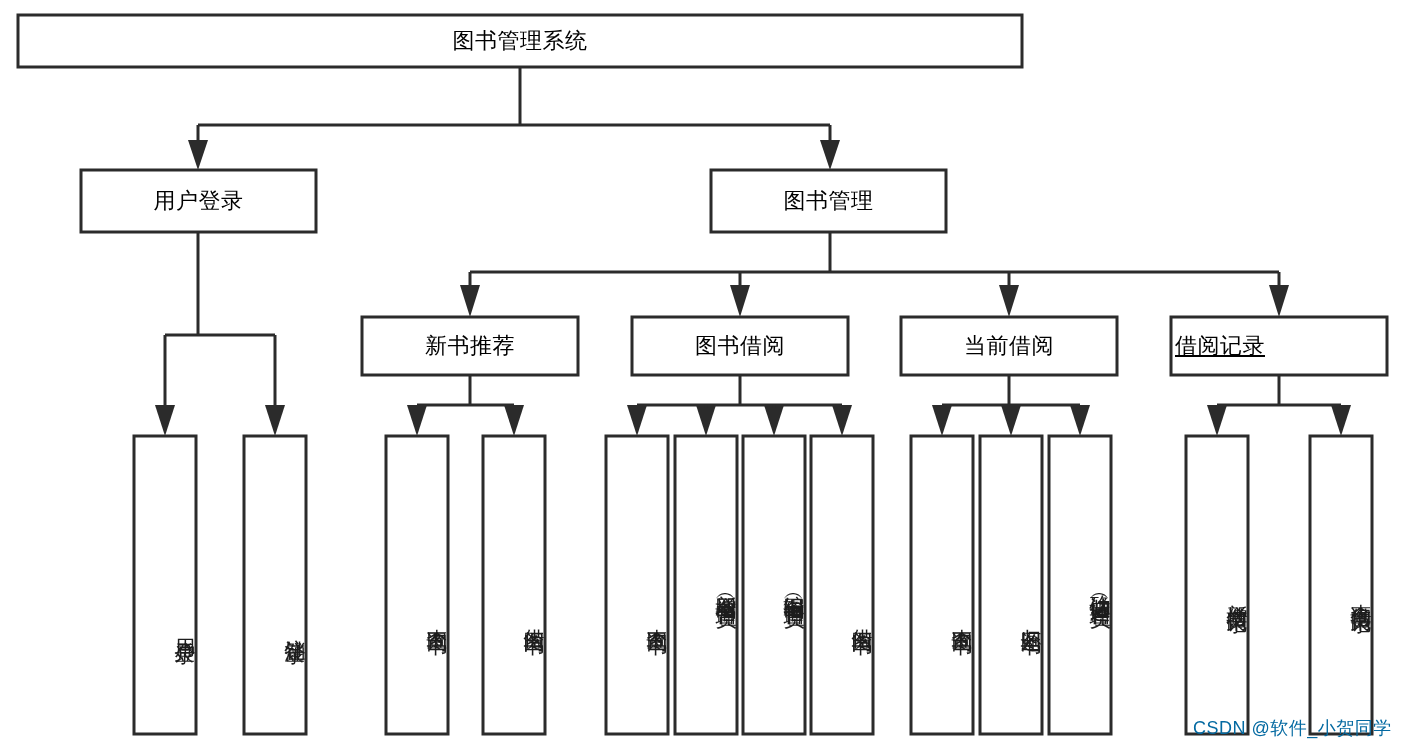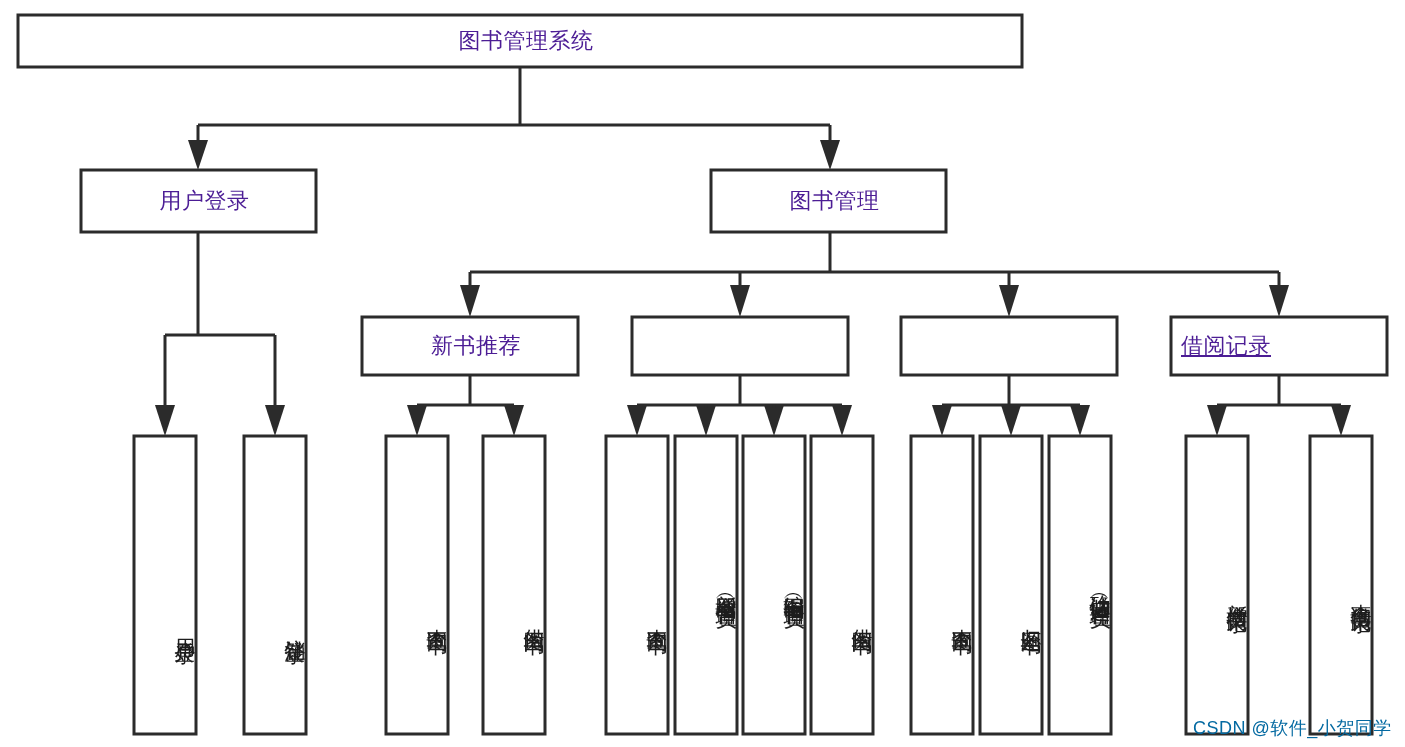--- a/index.html
+++ b/index.html
@@ -38,25 +38,24 @@
   .arrow-head {
     fill: #2b2b2b;
     stroke: none;
   }
   .node-label-h {
     position: absolute;
     display: flex;
     align-items: center;
     justify-content: center;
     font-size: 22px;
-    color: #4c1d95;
+    color: #000000;
     letter-spacing: 0.5px;
     white-space: nowrap;
     pointer-events: none;
-    padding-left: 6px;
   }
   .node-label-v {
     position: absolute;
     display: flex;
     align-items: flex-start;
     justify-content: center;
     font-size: 21px;
     color: #1d1d1d;
     writing-mode: vertical-rl;
     text-orientation: upright;
@@ -175,20 +174,22 @@
     <rect class="node-rect" x="1186" y="436" width="62" height="298"></rect>
     <rect class="node-rect" x="1310" y="436" width="62" height="298"></rect>
   </svg>
 
   <div class="node-label-h" style="left:18px; top:15px; width:1004px; height:52px;">图书管理系统</div>
 
   <div class="node-label-h" style="left:81px; top:170px; width:235px; height:62px;">用户登录</div>
   <div class="node-label-h" style="left:711px; top:170px; width:235px; height:62px;text-align:center;">图书管理</div>
 
   <div class="node-label-h" style="left:362px; top:317px; width:216px; height:58px;">新书推荐</div>
+  <div class="node-label-h" style="left:632px; top:317px; width:216px; height:58px;">图书借阅</div>
+  <div class="node-label-h" style="left:901px; top:317px; width:216px; height:58px;">当前借阅</div>
   <div class="node-label-h" style="left:1112px; top:317px; width:216px; height:58px;text-decoration:underline;">借阅记录</div>
 
   <div class="node-label-v" style="left:134px; top:526px; width:62px; height:200px;">用户登录</div>
   <div class="node-label-v" style="left:244px; top:526px; width:62px; height:200px;">注销登录</div>
 
   <div class="node-label-v" style="left:386px; top:506px; width:62px; height:220px;">查询图书</div>
   <div class="node-label-v" style="left:483px; top:506px; width:62px; height:220px;">借阅图书</div>
 
   <div class="node-label-v" style="left:606px; top:506px; width:62px; height:220px;">查询图书</div>
   <div class="node-label-v" style="left:675px; top:444px; width:62px; height:286px;">新增图书（管理员）</div>

